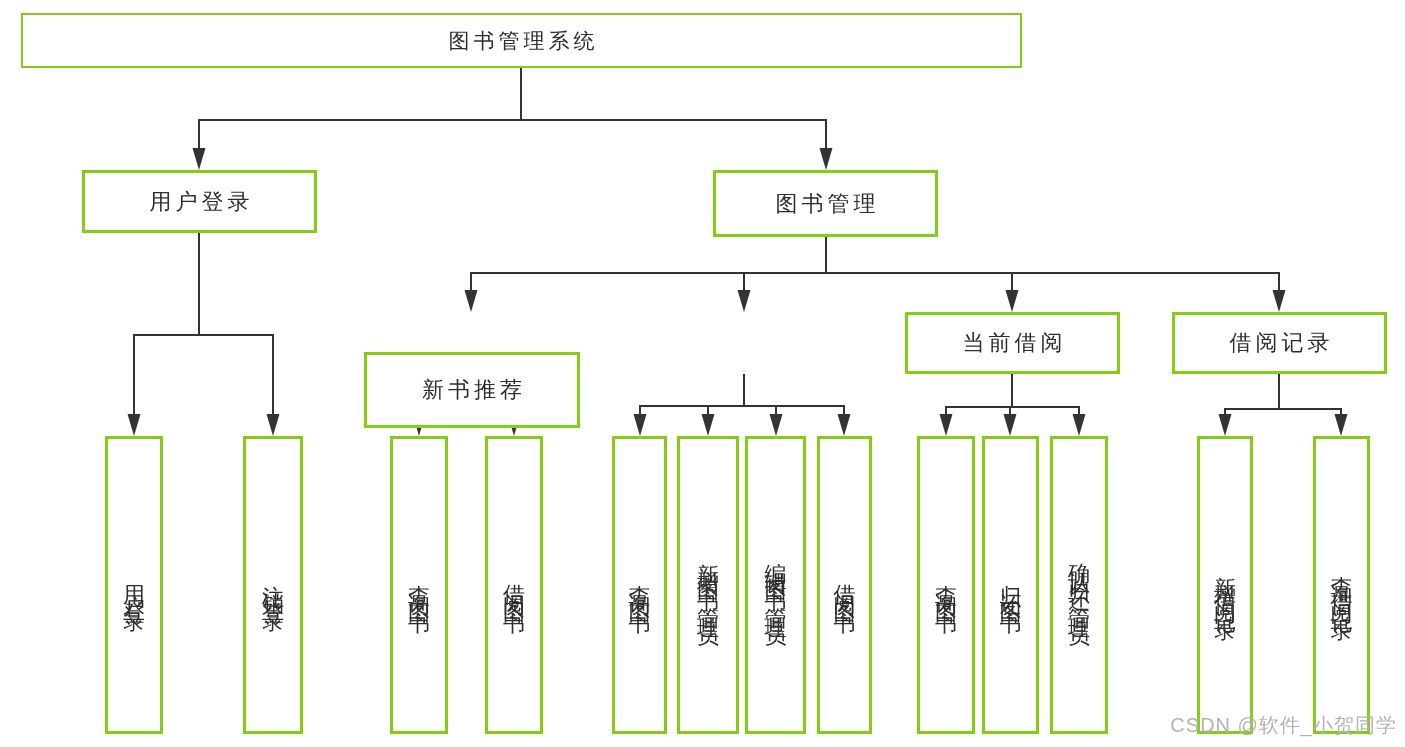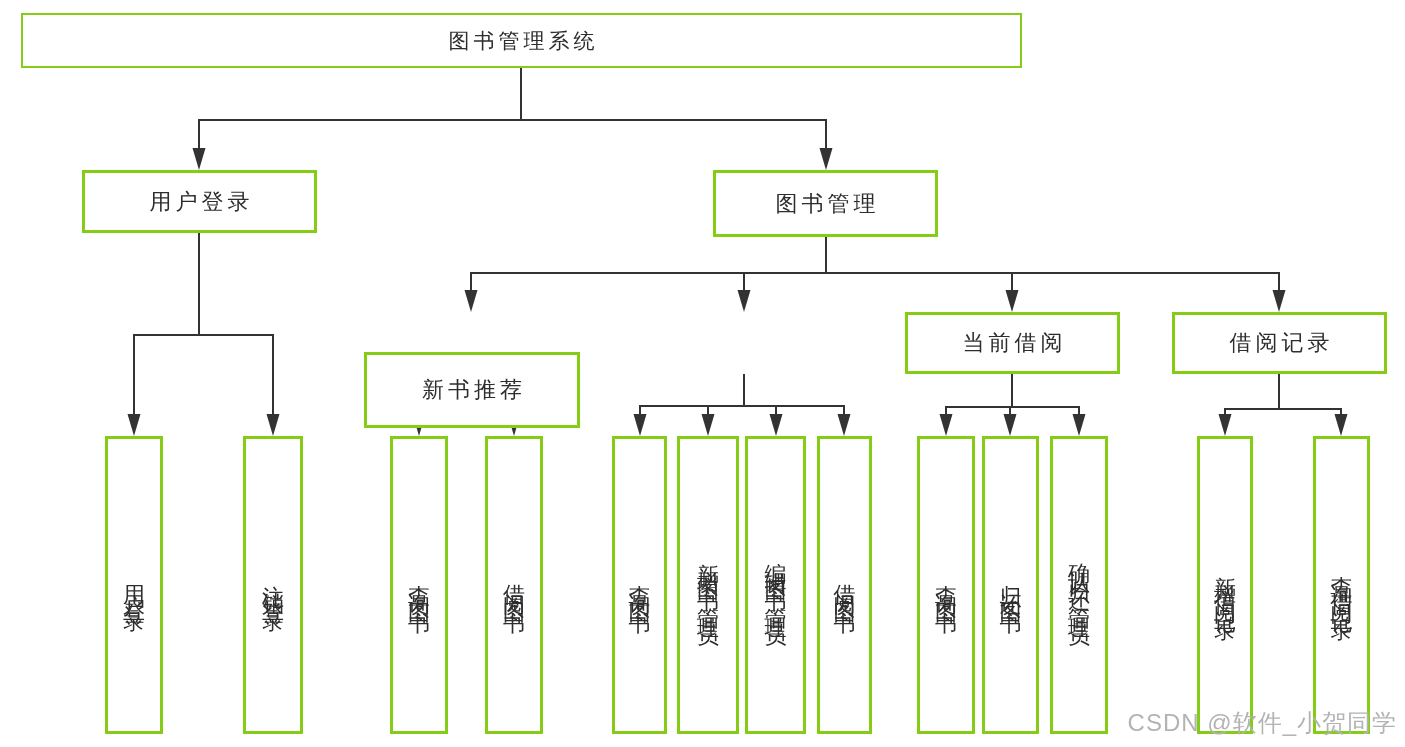--- a/index.html
+++ b/index.html
@@ -48,21 +48,21 @@
     writing-mode: vertical-rl;
     text-orientation: mixed;
     font-size: 22px;
     letter-spacing: 9px;
     white-space: normal;
   }
   .watermark {
     position: absolute;
     right: 8px;
     bottom: 8px;
-    font-size: 24px;
+    font-size: 20px;
     letter-spacing: 1px;
     color: #b3b3b3;
     z-index: 10;
   }
 </style>
 </head>
 <body>
 
 <div class="stage">
 

